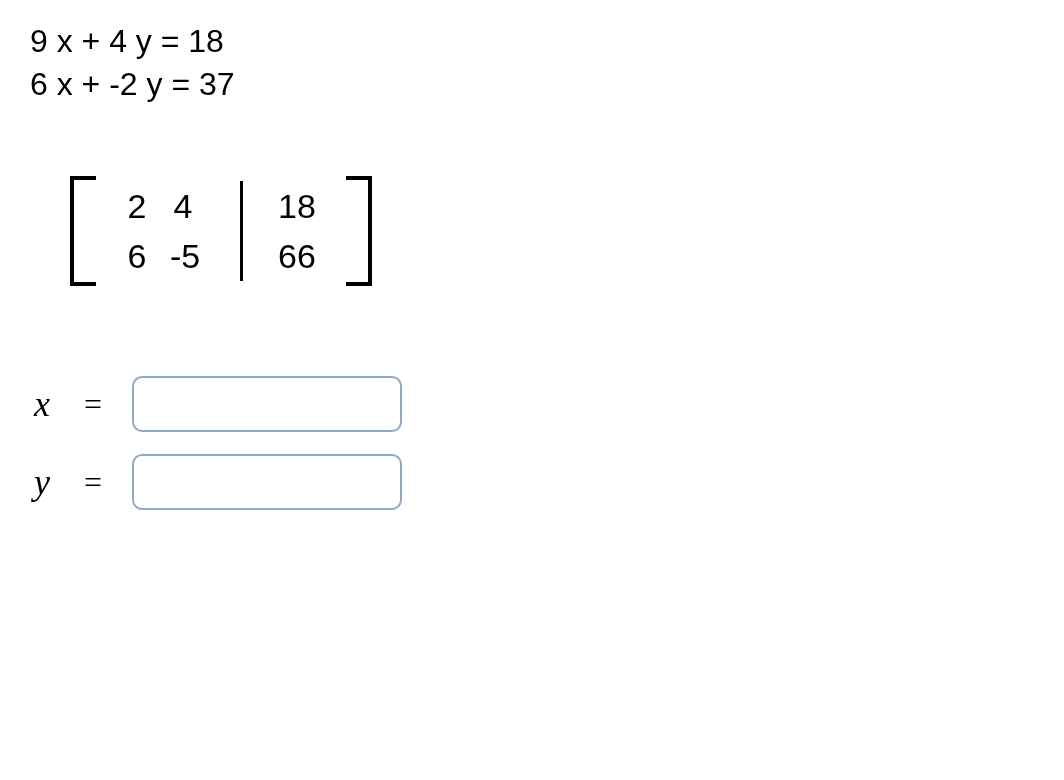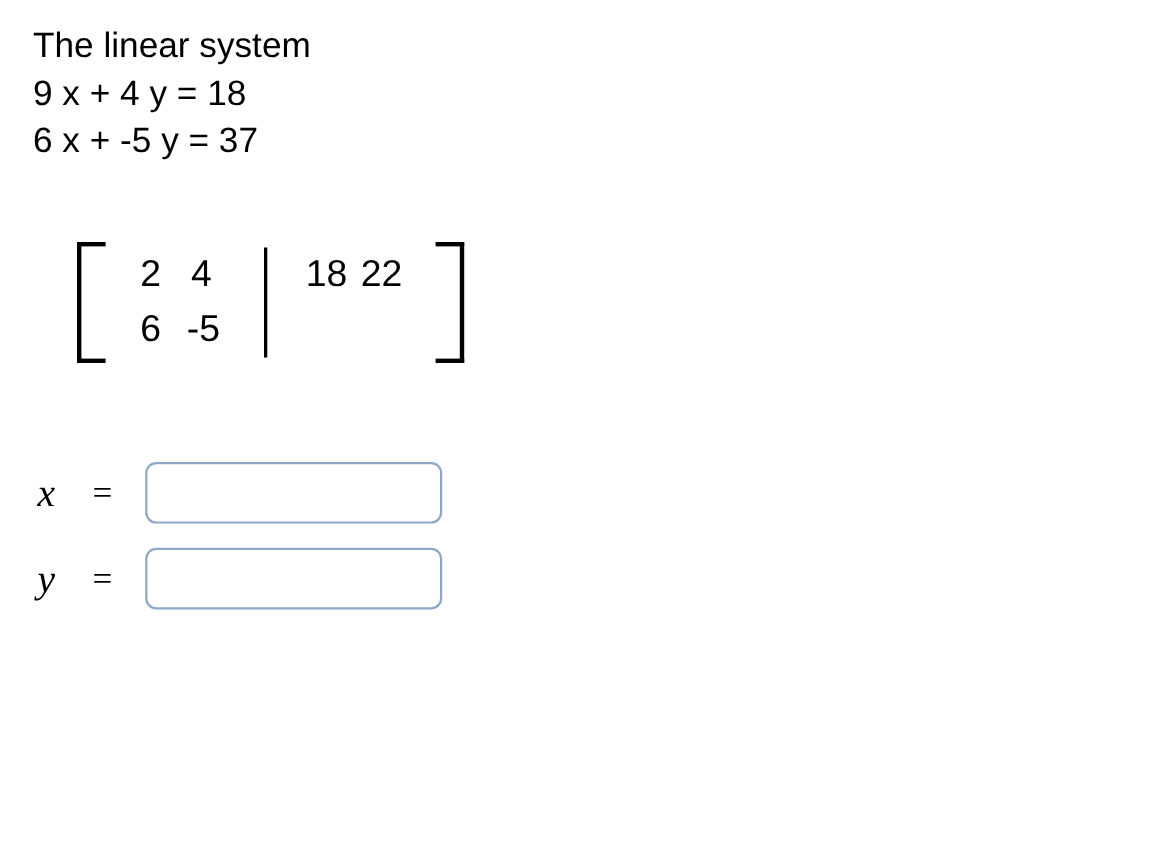--- a/index.html
+++ b/index.html
@@ -48,21 +48,21 @@
       margin-right: 18px;
     }
     .bracket.right {
       border-top: 4px solid #000;
       border-bottom: 4px solid #000;
       border-right: 4px solid #000;
       margin-left: 18px;
     }
     .matrix-col {
       display: flex;
-      flex-direction: row;
+      flex-direction: column;
       justify-content: space-between;
       height: 100px;
     }
     .matrix-col.coeffs {
       display: flex;
       flex-direction: column;
     }
     .matrix-col .mrow {
       display: flex;
       align-items: center;
@@ -113,44 +113,43 @@
       background: #ffffff;
       font-size: 28px;
       padding: 0 14px;
       outline: none;
     }
   </style>
 </head>
 <body>
 
 <div class="problem-text">
-  <span class="line">The linear system</span>
   <span class="line">9 x + 4 y = 18</span>
-  <span class="line">6 x + -5 y = 37</span>
+  <span class="line">6 x + -2 y = 37</span>
 </div>
 
 <div class="matrix-wrap">
   <span class="bracket left"></span>
   <div class="matrix-col coeffs">
     <div class="mrow">
       <span class="mcell">2</span>
       <span class="mcell">4</span>
     </div>
     <div class="mrow">
       <span class="mcell">6</span>
       <span class="mcell neg">-5</span>
     </div>
   </div>
   <span class="aug-bar"></span>
   <div class="matrix-col const-col">
     <div class="mrow">
       <span class="mcell">18</span>
     </div>
     <div class="mrow">
-      <span class="mcell">22</span>
+      <span class="mcell">66</span>
     </div>
   </div>
   <span class="bracket right"></span>
 </div>
 
 <div class="answers">
   <div class="answer-row">
     <span class="answer-label">x</span>
     <span class="eq-sign">=</span>
     <input type="text" class="answer-input" value="" style="">

